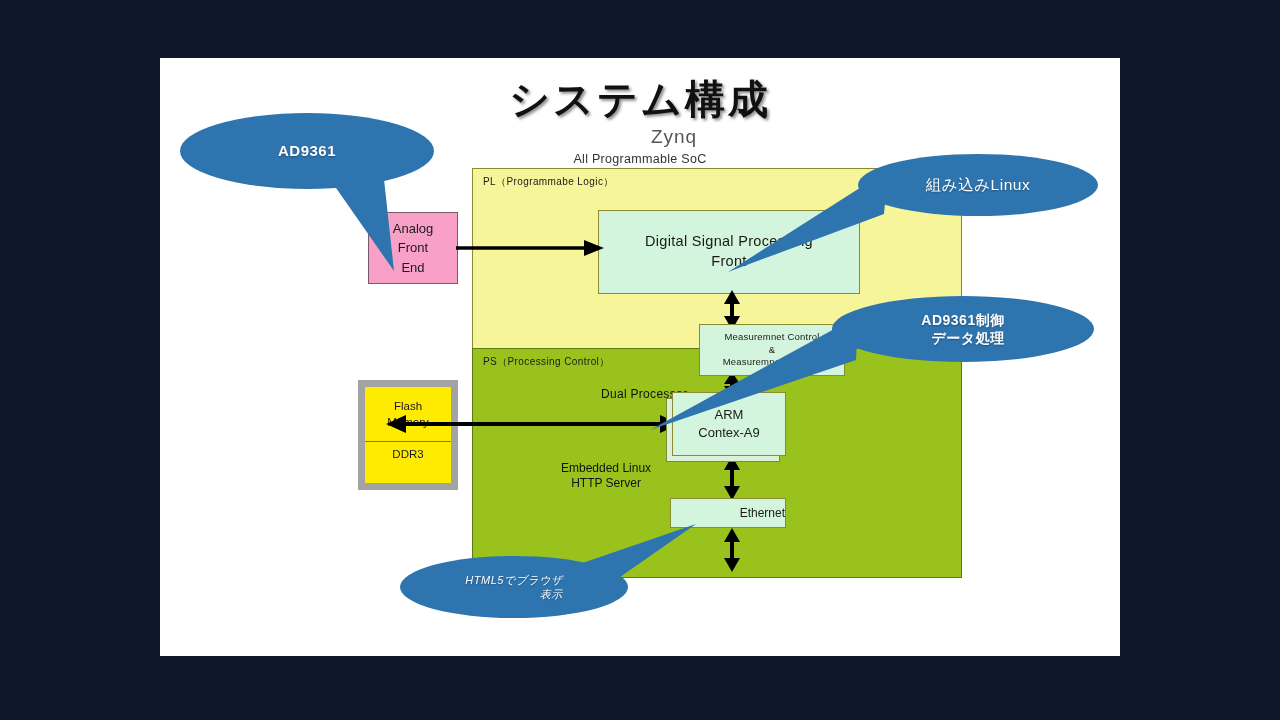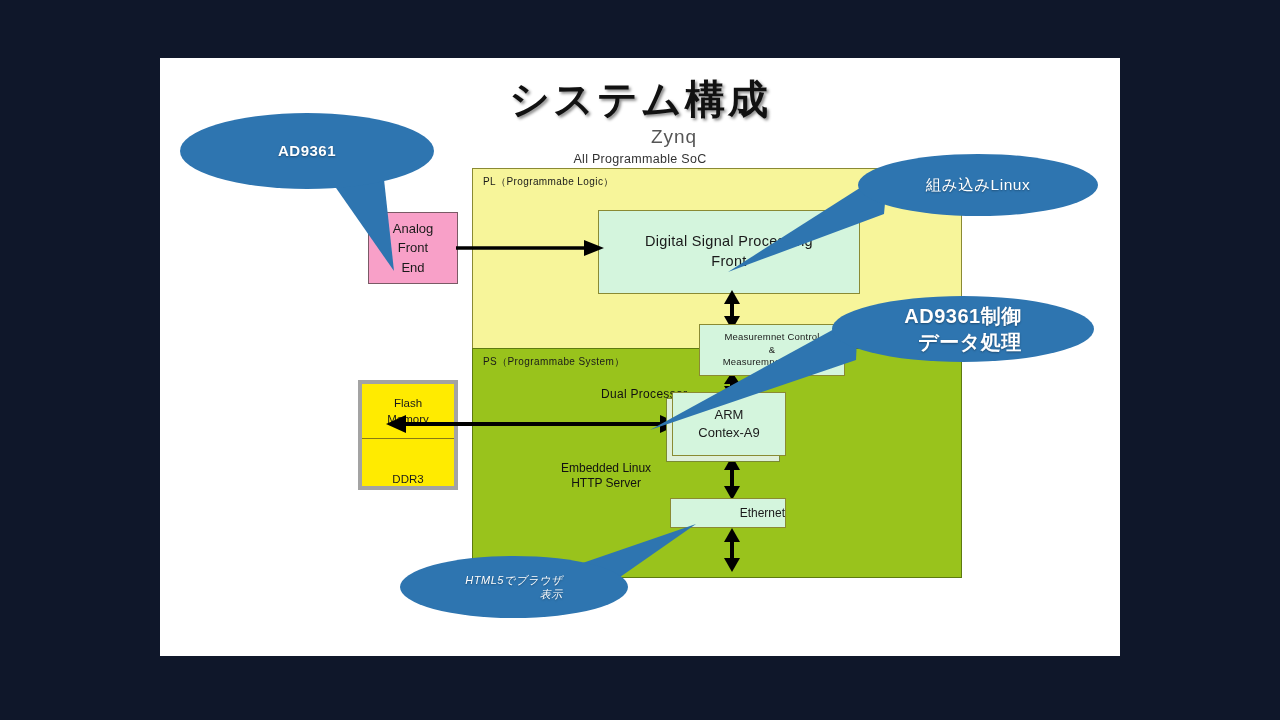--- a/index.html
+++ b/index.html
@@ -151,32 +151,32 @@
     background: #f8a0c8;
     border: 1px solid #7a5a66;
     display: flex; align-items: center; justify-content: center;
     text-align: center;
     font-size: 13px; color: #1a1a1a; line-height: 1.5;
   }
   .mem-stack {
     position: absolute;
     left: 198px; top: 322px;
     width: 100px; height: 110px;
-    border: 4px solid #a3a3a3;
+    border: 7px solid #a3a3a3;
     background: #ffeb00;
   }
   .mem-cell {
     position: absolute;
     left: 0; width: 100%;
     display: flex; align-items: center; justify-content: center;
     text-align: center;
     font-size: 11.5px; color: #1a1a1a; line-height: 1.4;
   }
   .mem-cell.top { top: 0; height: 55px; border-bottom: 1px solid #8a7a15; }
-  .mem-cell.bot { top: 68px; height: 54px; }
+  .mem-cell.bot { top: 40px; height: 54px; }
 
   
   .arrow { position: absolute; z-index: 4; }
   svg { display: block; overflow: visible; }
 
   
   .callout {
     position: absolute;
     z-index: 12;
     color: #ffffff;
@@ -199,40 +199,40 @@
     background: #2e75b0;
     border-radius: 50%;
     z-index: 1;
   }
   .callout .tail {
     position: absolute;
     z-index: 0;
   }
   .c-ad9361    { left: 20px; top: 55px;  width: 254px; height: 76px;  font-size: 15px; font-weight: 700; }
   .c-signal    { left: 698px; top: 96px;  width: 240px; height: 62px;  font-size: 15.5px; }
-  .c-ctrl      { left: 672px; top: 238px; width: 262px; height: 66px;  font-size: 20px; font-weight: 700; }
+  .c-ctrl      { left: 672px; top: 238px; width: 262px; height: 66px;  font-size: 14px; font-weight: 700; }
   .c-linux     { left: 688px; top: 418px; width: 246px; height: 64px;  font-size: 14.5px; }
   .c-html5     { left: 240px; top: 498px; width: 228px; height: 62px;  font-size: 11px; font-weight: 400; font-style: italic; }
 </style>
 </head>
 <body>
 
 <div id="stage">
   <div id="slide">
 
     <div class="slide-title">システム構成</div>
     <div class="zynq-label">Zynq</div>
     <div class="soc-label">All Programmable SoC</div>
 
     <div class="pl-region">
       <div class="region-label">PL（Programmabe Logic）</div>
     </div>
 
     <div class="ps-region">
-      <div class="region-label">PS（Programmabe System）</div>
+      <div class="region-label">PS（Processing Control）</div>
       <div class="dual-proc-label">Dual Processor</div>
       <div class="linux-label">
         <span>Embedded Linux</span><br>
         <span>HTTP Server</span>
       </div>
     </div>
 
     <svg class="arrow" style="left:296px; top:178px;" width="152" height="24">
       <line x1="0" y1="12" x2="132" y2="12" stroke="#000" stroke-width="3.5"></line>
       <polygon points="148,12 128,4 128,20" fill="#000"></polygon>

